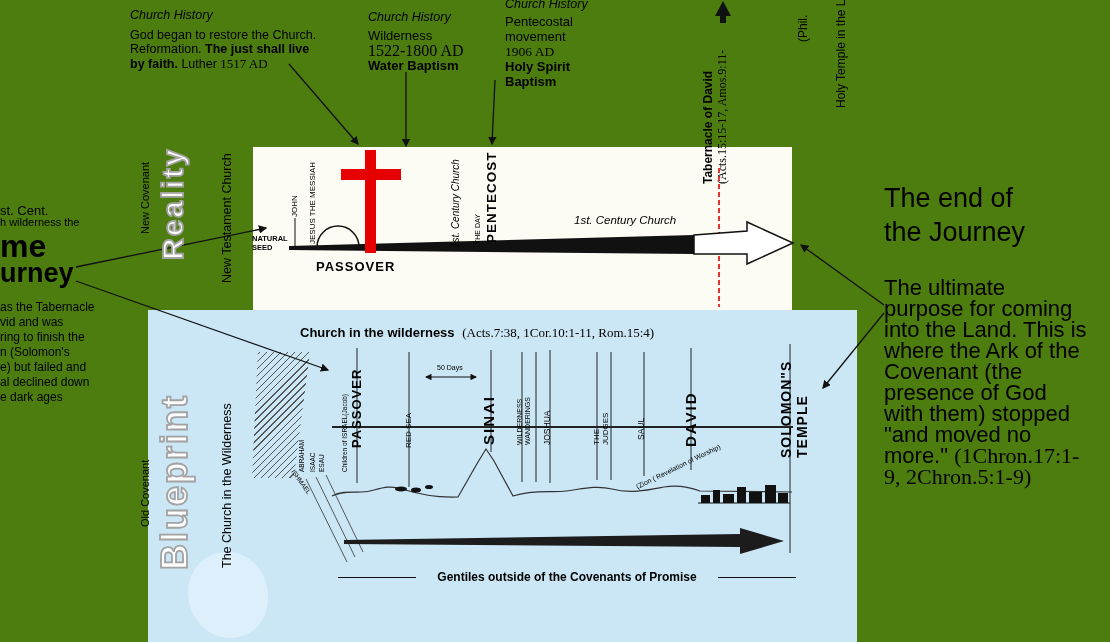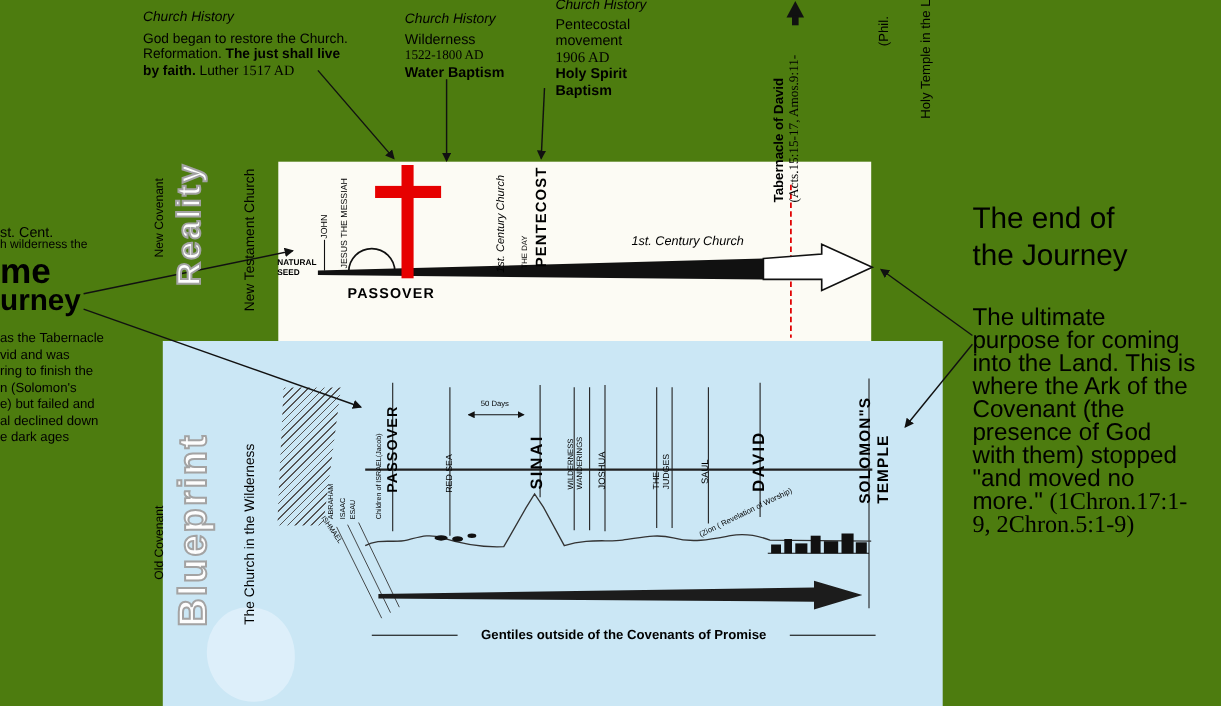--- a/index.html
+++ b/index.html
@@ -95,21 +95,21 @@
   <div class="abs" style="left:130px;top:8px;font-size:12.5px;line-height:14.5px">
     <div class="it" style="margin-bottom:5px">Church History</div>
     <div>God began to restore the Church.</div>
     <div><span>Reformation. </span><span class="b">The just shall live</span></div>
     <div><span class="b">by faith.</span><span> Luther </span><span class="serif" style="font-size:13px">1517 AD</span></div>
   </div>
 
   <div class="abs" style="left:368px;top:10px;font-size:13px;line-height:15px">
     <div class="it" style="font-size:12.5px;margin-bottom:3px">Church History</div>
     <div>Wilderness</div>
-    <div class="serif" style="font-size:12px">1522-1800 AD</div>
+    <div class="serif" style="font-size:16px">1522-1800 AD</div>
     <div class="b">Water Baptism</div>
   </div>
 
   <div class="abs" style="left:505px;top:-3px;font-size:13px;line-height:15px">
     <div class="it" style="font-size:12.5px;margin-bottom:2px">Church History</div>
     <div>Pentecostal</div>
     <div>movement</div>
     <div class="serif" style="font-size:13.5px">1906 AD</div>
     <div class="b">Holy Spirit</div>
     <div class="b">Baptism</div>
@@ -161,20 +161,24 @@
   <div class="vt it" style="left:450px;top:148px;height:100px;font-size:10px">1st. Century Church</div>
   <div class="vt" style="left:474px;top:196px;height:48px;font-size:7px">THE DAY</div>
   <div class="vt b" style="left:484px;top:150px;height:93px;font-size:13.5px;letter-spacing:1px">PENTECOST</div>
 
   <div class="abs it" style="left:574px;top:214px;font-size:11.5px">1st. Century Church</div>
 
   <div class="vt" style="left:139px;top:437px;height:90px;font-size:11px">Old Covenant</div>
   <div class="vt wm" style="left:154px;top:358px;height:212px;font-size:36px">Blueprint</div>
   <div class="vt" style="left:220px;top:358px;height:210px;font-size:12.5px">The Church in the Wilderness</div>
 
+  <div class="abs" style="left:300px;top:325px;white-space:nowrap;font-size:13px">
+    <span class="b">Church in the wilderness</span>
+    <span class="serif" style="margin-left:4px">(Acts.7:38, 1Cor.10:1-11, Rom.15:4)</span>
+  </div>
 
   <div class="vt b" style="left:350px;top:368px;height:80px;font-size:13px;letter-spacing:1px">PASSOVER</div>
   <div class="vt" style="left:404px;top:398px;height:50px;font-size:8px">RED SEA</div>
   <div class="vt b" style="left:480px;top:385px;height:60px;font-size:15px;letter-spacing:2px">SINAI</div>
   <div class="vt" style="left:516px;top:385px;height:60px;font-size:7px">
     <span>WILDERNESS</span>
     <span>WANDERINGS</span>
   </div>
   <div class="vt" style="left:543px;top:390px;height:55px;font-size:8.5px">JOSHUA</div>
   <div class="vt" style="left:592px;top:390px;height:55px;font-size:8px">

